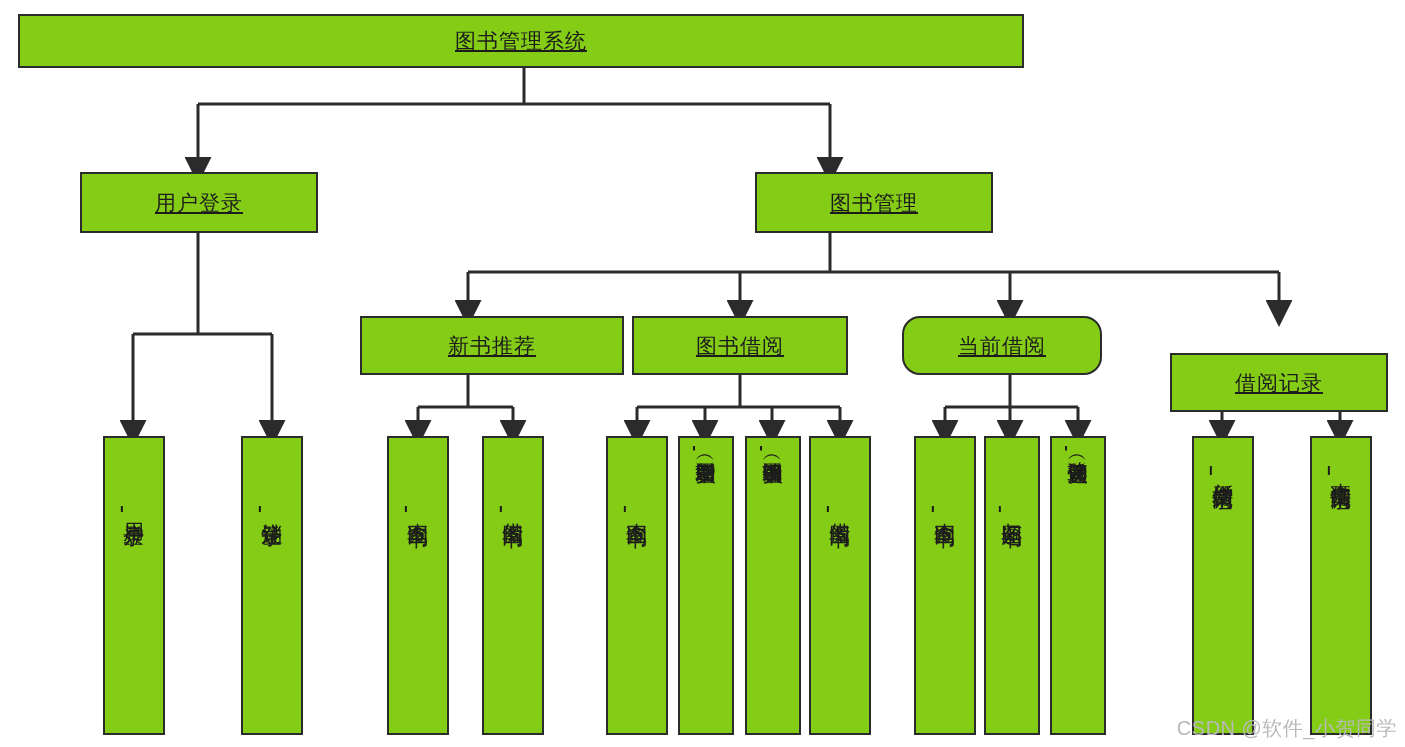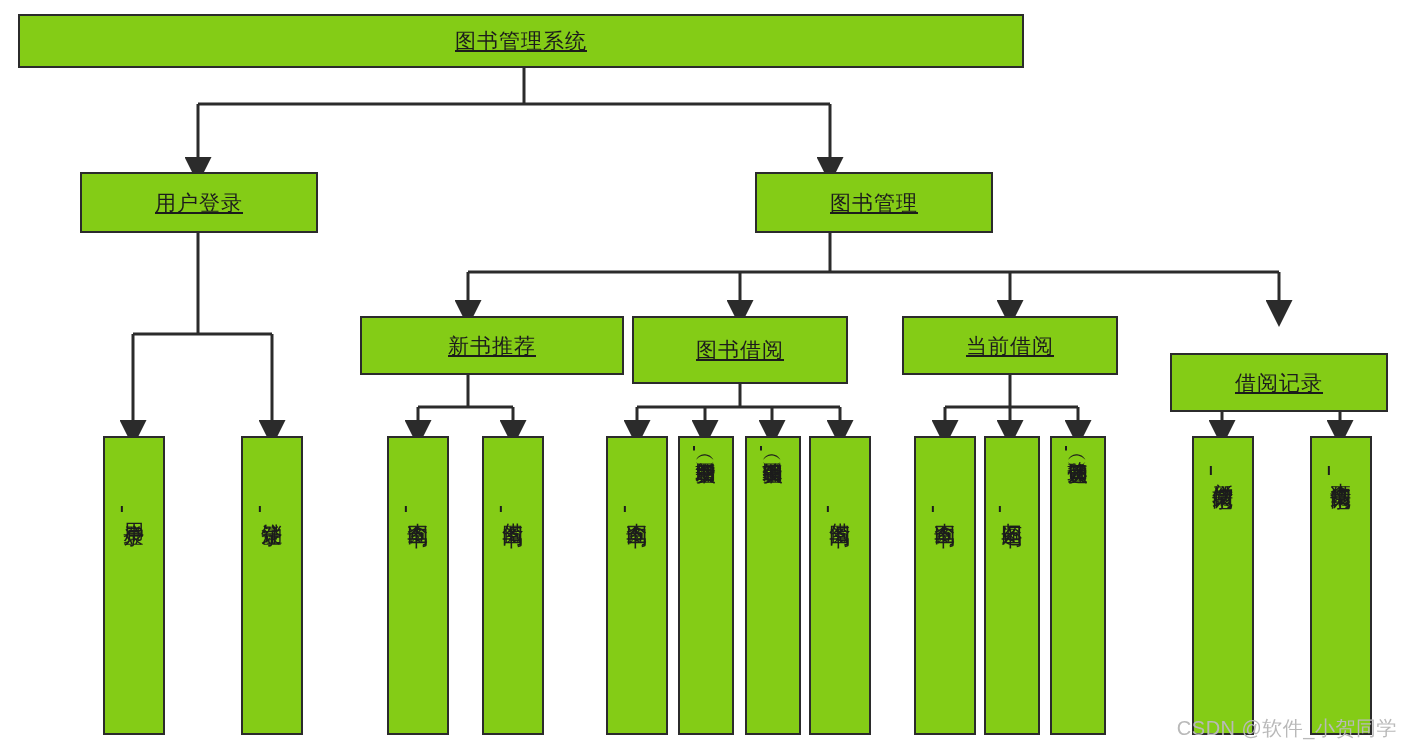--- a/index.html
+++ b/index.html
@@ -131,24 +131,24 @@
   <div class="node horiz" style="left:80px; top:172px; width:238px; height:61px;">
     <span>用户登录</span>
   </div>
   <div class="node horiz" style="left:712px; top:172px; width:238px; height:61px;margin-left:43px;">
     <span>图书管理</span>
   </div>
 
   <div class="node horiz" style="left:360px; top:316px; width:264px; height:59px;">
     <span>新书推荐</span>
   </div>
-  <div class="node horiz" style="left:632px; top:316px; width:216px; height:68px;">
+  <div class="node horiz" style="left:632px; top:316px; width:216px; height:59px;">
     <span>图书借阅</span>
   </div>
-  <div class="node horiz" style="left:902px; top:316px; width:216px; height:59px;">
+  <div class="node horiz" style="left:902px; top:316px; width:200px; height:59px;border-radius:18px;">
     <span>当前借阅</span>
   </div>
   <div class="node horiz" style="left:1170px; top:316px; width:218px; height:59px;margin-top:37px;">
     <span>借阅记录</span>
   </div>
 
   <div class="node leaf" style="left:103px; top:436px; width:62px; height:299px; padding-top:68px;">
     <span class="vtext">用户登录</span>
   </div>
   <div class="node leaf" style="left:241px; top:436px; width:62px; height:299px; padding-top:68px;">

